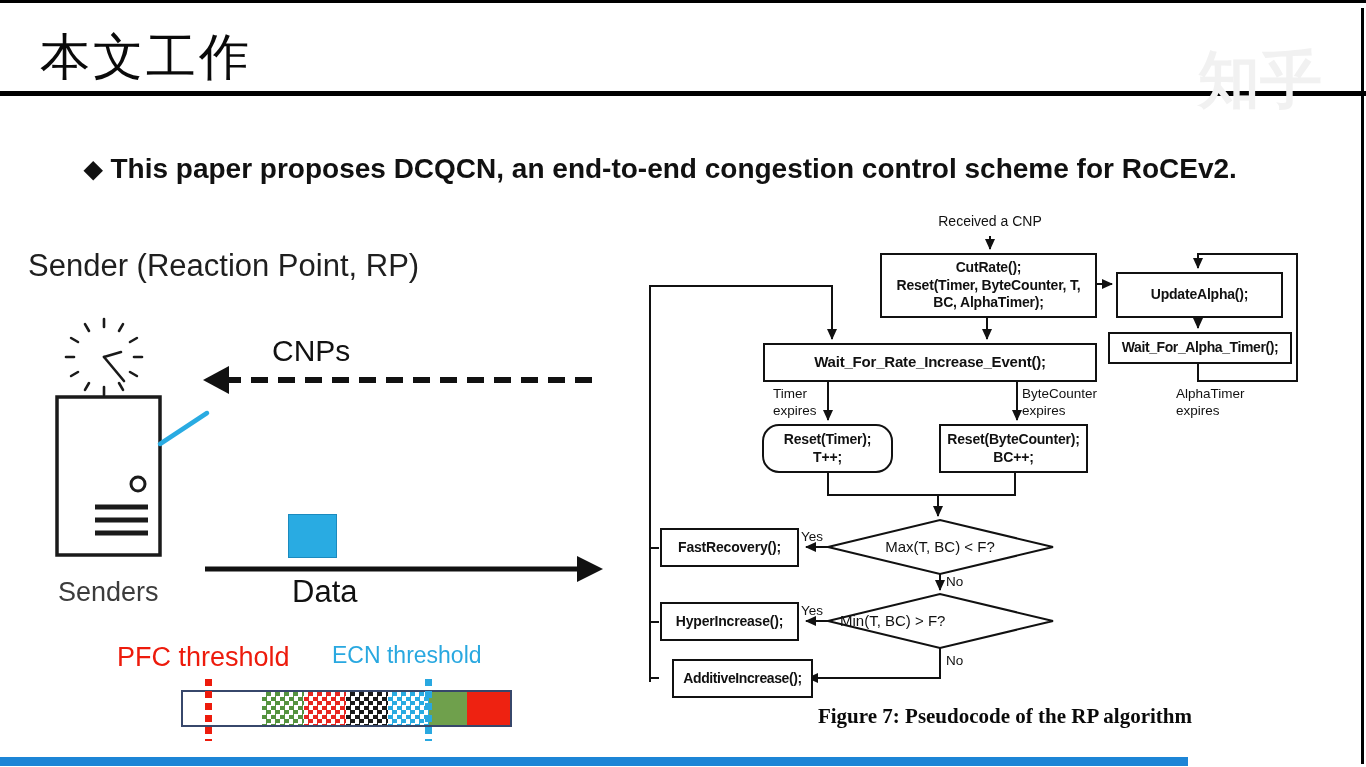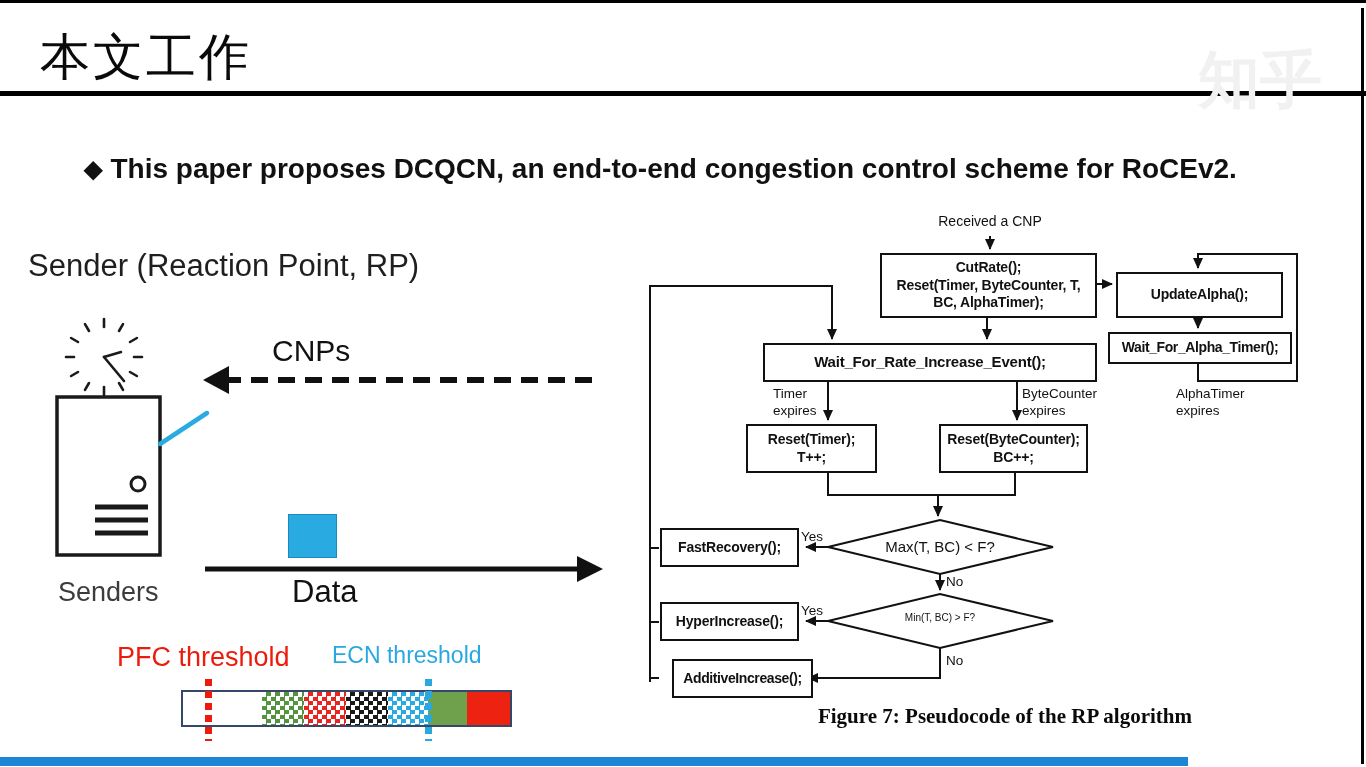--- a/index.html
+++ b/index.html
@@ -38,38 +38,38 @@
   #ecn-line{left:425px;background:repeating-linear-gradient(to bottom,#29a8e0 0 7px,transparent 7px 12px);}
   
   .box{position:absolute;border:2px solid #111;background:#fff;box-sizing:border-box;
        display:flex;align-items:center;justify-content:center;text-align:center;
        font-weight:bold;font-size:14px;line-height:1.25;letter-spacing:-0.2px;
        color:#111;white-space:pre-line;z-index:3;}
   #bx-cutrate{left:880px;top:253px;width:217px;height:65px;}
   #bx-updatealpha{left:1116px;top:272px;width:167px;height:46px;}
   #bx-waitalpha{left:1108px;top:332px;width:184px;height:32px;letter-spacing:-0.4px;}
   #bx-waitrate{left:763px;top:343px;width:334px;height:39px;font-size:15px;}
-  #bx-resettimer{left:746px;top:424px;width:131px;height:49px;}
+  #bx-resettimer{left:762px;top:424px;width:131px;height:49px;border-radius:17px;}
   #bx-resetbc{left:939px;top:424px;width:149px;height:49px;}
   #bx-fast{left:660px;top:528px;width:139px;height:39px;}
   #bx-hyper{left:660px;top:602px;width:139px;height:39px;}
   #bx-additive{left:660px;top:659px;width:141px;height:39px;letter-spacing:-0.4px;margin-left:12px;}
   
   .lbl{position:absolute;font-weight:normal;font-size:13.5px;line-height:1.25;
        color:#111;white-space:pre-line;z-index:3;}
   #lb-received{left:920px;top:213px;width:140px;text-align:center;font-size:14px;}
   #lb-timer{left:773px;top:386px;}
   #lb-bc{left:1022px;top:386px;}
   #lb-alpha{left:1176px;top:386px;}
   #lb-yes1{left:801px;top:529px;}
   #lb-no1{left:946px;top:574px;}
   #lb-yes2{left:801px;top:603px;}
   #lb-no2{left:946px;top:653px;}
   #lb-d1{left:840px;top:538px;width:200px;text-align:center;font-size:15px;}
-  #lb-d2{left:840px;top:612px;width:200px;text-align:center;font-size:10px;}
+  #lb-d2{left:840px;top:612px;width:200px;font-size:15px;}
   #caption{left:800px;top:704px;width:410px;text-align:center;
            font-family:"Liberation Serif",serif;font-weight:bold;font-size:21px;color:#0a0a0a;}
   #bottombar{left:0;top:757px;width:1188px;height:9px;background:#1d85d6;}
   #diagram-svg{left:0;top:0;z-index:2;pointer-events:none;}
 </style>
 </head>
 <body>
 
 <div id="slide">
 

